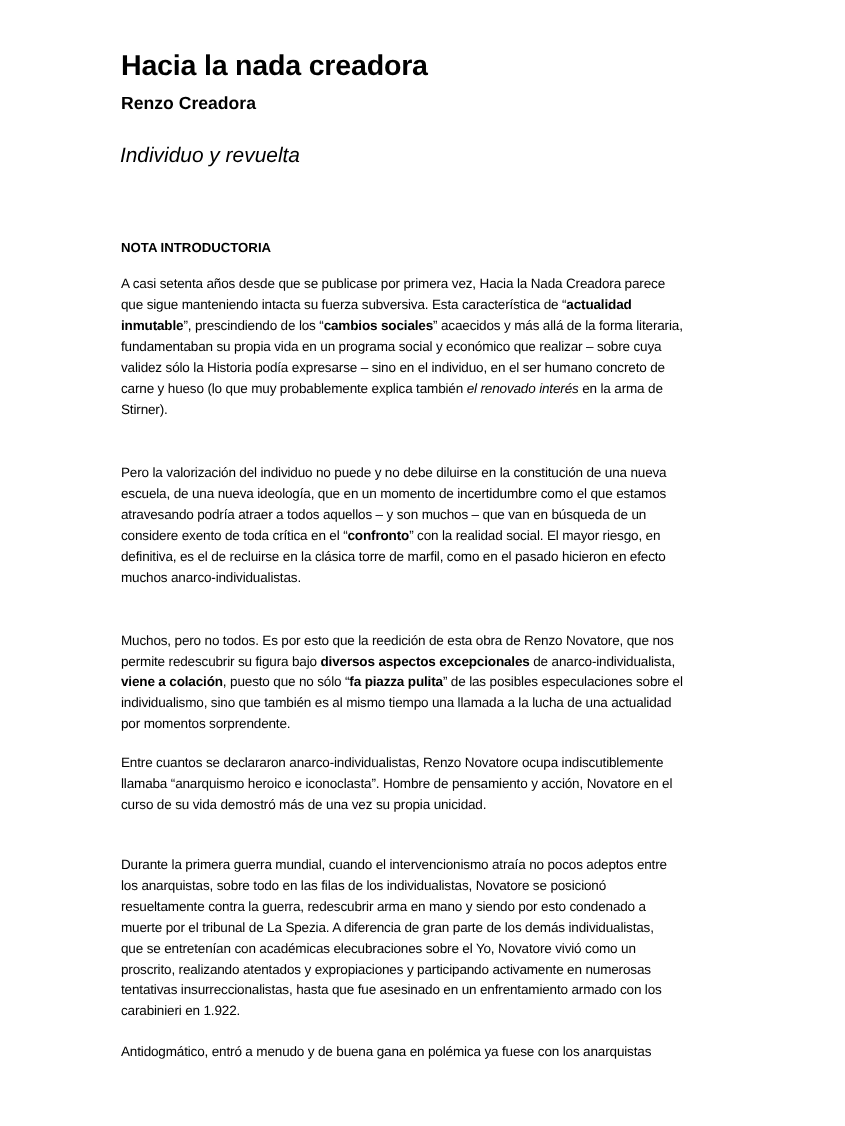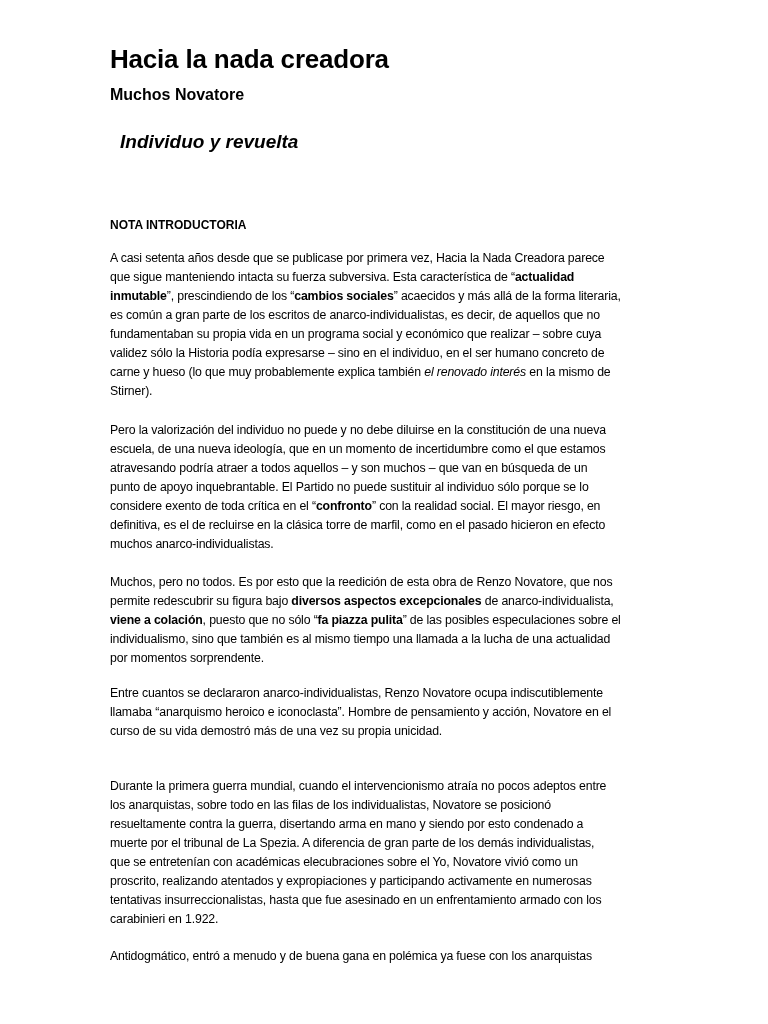--- a/index.html
+++ b/index.html
@@ -11,79 +11,77 @@
   .page { position: relative; width: 768px; height: 1024px; }
   .title {
     position: absolute; left: 110px; top: 44px;
     font-size: 26px; font-weight: bold; letter-spacing: -0.2px; margin: 0;
   }
   .author {
     position: absolute; left: 110px; top: 86px;
     font-size: 16px; font-weight: bold; margin: 0;
   }
   .subtitle {
-    position: absolute; left: 120px; top: 131px;
-    font-size: 19px; font-weight: bold; font-style: italic; margin: 0;
+    position: absolute; left: 109px; top: 131px;
+    font-size: 19px; font-weight: normal; font-style: italic; margin: 0;
   }
   .heading {
     position: absolute; left: 110px; top: 218px;
     font-size: 12px; font-weight: bold; margin: 0;
   }
   .para {
     position: absolute; left: 110px; width: 550px;
     font-size: 12.3px; line-height: 19px; margin: 0;
     letter-spacing: -0.15px;
   }
   .para .ln { display: block; white-space: nowrap; }
   .para .bi { font-weight: bold; }
 </style>
 </head>
 <body>
 
 <div class="page">
   <h1 class="title">Hacia la nada creadora</h1>
-  <h2 class="author">Muchos Novatore</h2>
+  <h2 class="author">Renzo Creadora</h2>
   <h2 class="subtitle">Individuo y revuelta</h2>
   <h3 class="heading">NOTA INTRODUCTORIA</h3>
 
   <p class="para" style="top:249px">
       <span class="ln"><span>A casi setenta años desde que se publicase por primera vez, Hacia la Nada Creadora parece</span></span>
       <span class="ln"><span>que sigue manteniendo intacta su fuerza subversiva. Esta característica de “</span><span class="bi">actualidad</span></span>
       <span class="ln"><span class="bi">inmutable</span><span>”, prescindiendo de los “</span><span class="bi">cambios sociales</span><span>” acaecidos y más allá de la forma literaria,</span></span>
-      <span class="ln"><span>es común a gran parte de los escritos de anarco-individualistas, es decir, de aquellos que no</span></span>
       <span class="ln"><span>fundamentaban su propia vida en un programa social y económico que realizar – sobre cuya</span></span>
       <span class="ln"><span>validez sólo la Historia podía expresarse – sino en el individuo, en el ser humano concreto de</span></span>
-      <span class="ln"><span>carne y hueso (lo que muy probablemente explica también </span><span style="font-style: italic;">el renovado interés</span><span> en la mismo de</span></span>
+      <span class="ln"><span>carne y hueso (lo que muy probablemente explica también </span><span style="font-style: italic;">el renovado interés</span><span> en la arma de</span></span>
       <span class="ln"><span>Stirner).</span></span>
     </p>
   <p class="para" style="top:421px">
       <span class="ln"><span>Pero la valorización del individuo no puede y no debe diluirse en la constitución de una nueva</span></span>
       <span class="ln"><span>escuela, de una nueva ideología, que en un momento de incertidumbre como el que estamos</span></span>
       <span class="ln"><span>atravesando podría atraer a todos aquellos – y son muchos – que van en búsqueda de un</span></span>
-      <span class="ln"><span>punto de apoyo inquebrantable. El Partido no puede sustituir al individuo sólo porque se lo</span></span>
       <span class="ln"><span>considere exento de toda crítica en el “</span><span class="bi">confronto</span><span>” con la realidad social. El mayor riesgo, en</span></span>
       <span class="ln"><span>definitiva, es el de recluirse en la clásica torre de marfil, como en el pasado hicieron en efecto</span></span>
       <span class="ln"><span>muchos anarco-individualistas.</span></span>
     </p>
   <p class="para" style="top:573px">
       <span class="ln"><span>Muchos, pero no todos. Es por esto que la reedición de esta obra de Renzo Novatore, que nos</span></span>
       <span class="ln"><span>permite redescubrir su figura bajo </span><span class="bi">diversos aspectos excepcionales</span><span> de anarco-individualista,</span></span>
       <span class="ln"><span class="bi">viene a colación</span><span>, puesto que no sólo “</span><span class="bi">fa piazza pulita</span><span>” de las posibles especulaciones sobre el</span></span>
       <span class="ln"><span>individualismo, sino que también es al mismo tiempo una llamada a la lucha de una actualidad</span></span>
       <span class="ln"><span>por momentos sorprendente.</span></span>
     </p>
   <p class="para" style="top:684px">
       <span class="ln"><span>Entre cuantos se declararon anarco-individualistas, Renzo Novatore ocupa indiscutiblemente</span></span>
       <span class="ln"><span>llamaba “anarquismo heroico e iconoclasta”. Hombre de pensamiento y acción, Novatore en el</span></span>
       <span class="ln"><span>curso de su vida demostró más de una vez su propia unicidad.</span></span>
     </p>
   <p class="para" style="top:777px">
       <span class="ln"><span>Durante la primera guerra mundial, cuando el intervencionismo atraía no pocos adeptos entre</span></span>
       <span class="ln"><span>los anarquistas, sobre todo en las filas de los individualistas, Novatore se posicionó</span></span>
-      <span class="ln"><span>resueltamente contra la guerra, disertando arma en mano y siendo por esto condenado a</span></span>
+      <span class="ln"><span>resueltamente contra la guerra, redescubrir arma en mano y siendo por esto condenado a</span></span>
       <span class="ln"><span>muerte por el tribunal de La Spezia. A diferencia de gran parte de los demás individualistas,</span></span>
       <span class="ln"><span>que se entretenían con académicas elecubraciones sobre el Yo, Novatore vivió como un</span></span>
       <span class="ln"><span>proscrito, realizando atentados y expropiaciones y participando activamente en numerosas</span></span>
       <span class="ln"><span>tentativas insurreccionalistas, hasta que fue asesinado en un enfrentamiento armado con los</span></span>
       <span class="ln"><span>carabinieri en 1.922.</span></span>
     </p>
   <p class="para" style="top:947px">
       <span class="ln"><span>Antidogmático, entró a menudo y de buena gana en polémica ya fuese con los anarquistas</span></span>
     </p>
 </div>

